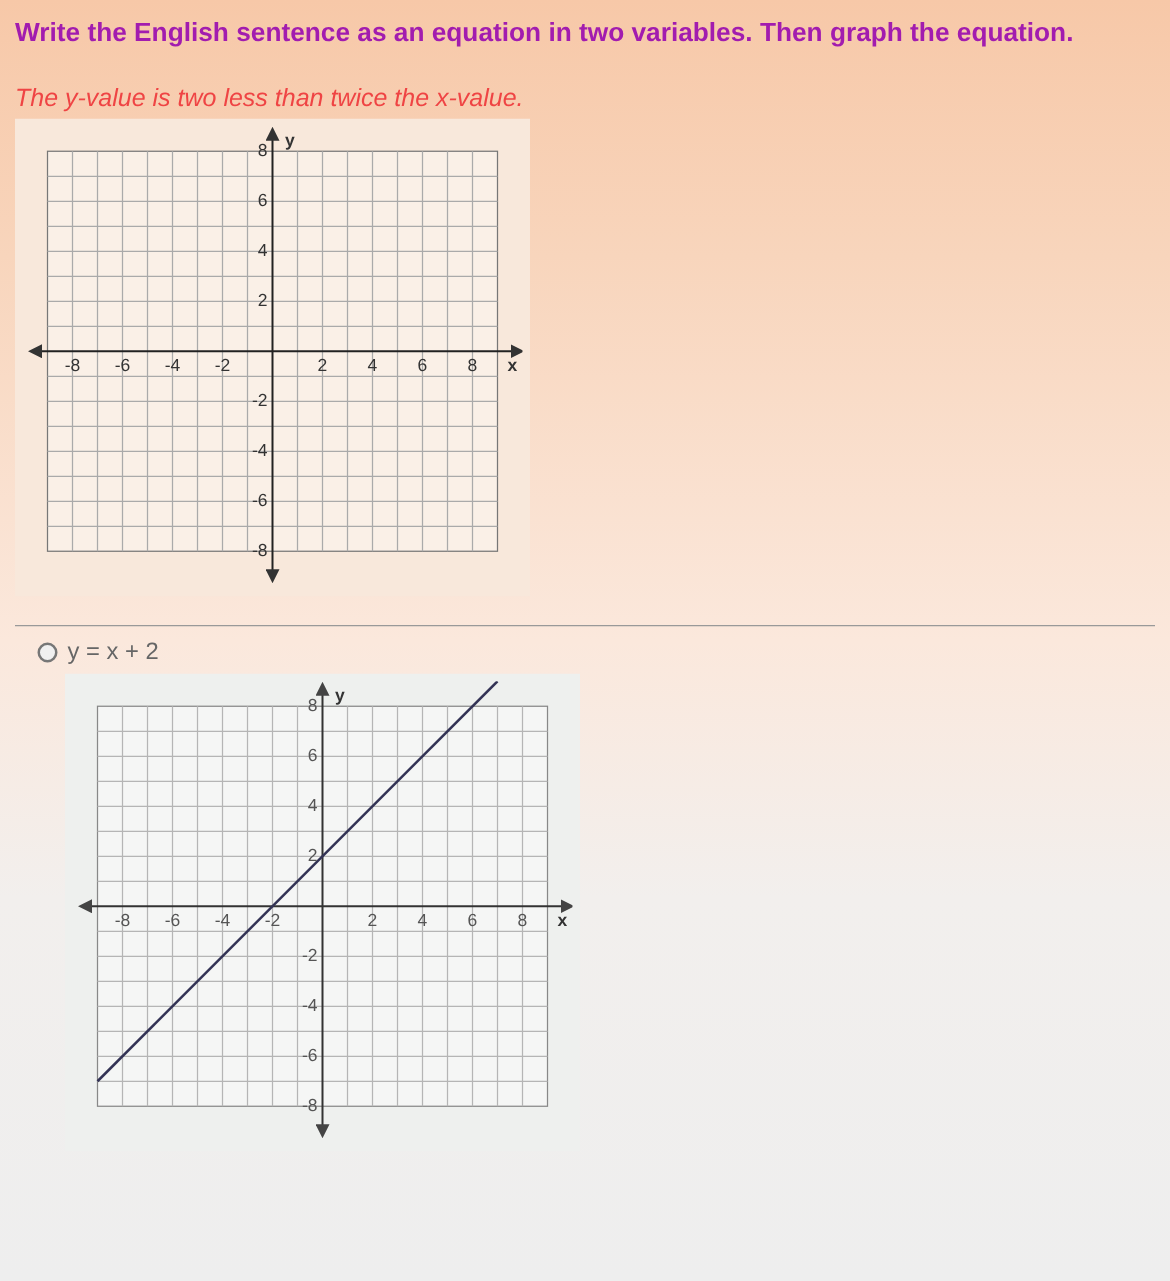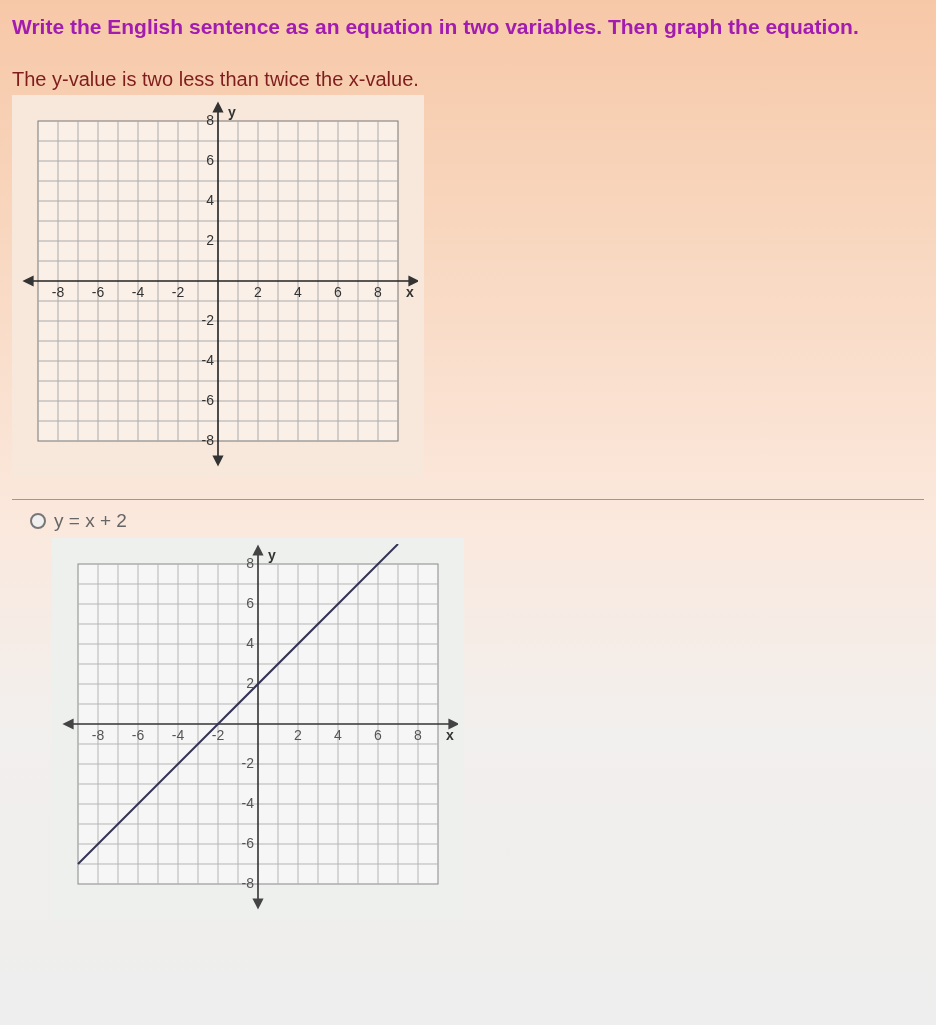--- a/index.html
+++ b/index.html
@@ -13,22 +13,23 @@
   }
   .heading {
     font-weight: bold;
     font-size: 21px;
     line-height: 1.6;
     color: #a21caf;
     margin-bottom: 24px;
   }
   .sentence {
     font-size: 20px;
-    color: #7f1d1d;
+    color: #ef4444;
     margin-bottom: 4px;
+    font-style: italic;
   }
   .graph-box {
     background: #f5f5f2;
     padding: 6px;
     display: inline-block;
   }
   .divider {
     border: none;
     border-top: 1px solid #999;
     margin: 18px 0 10px 0;

